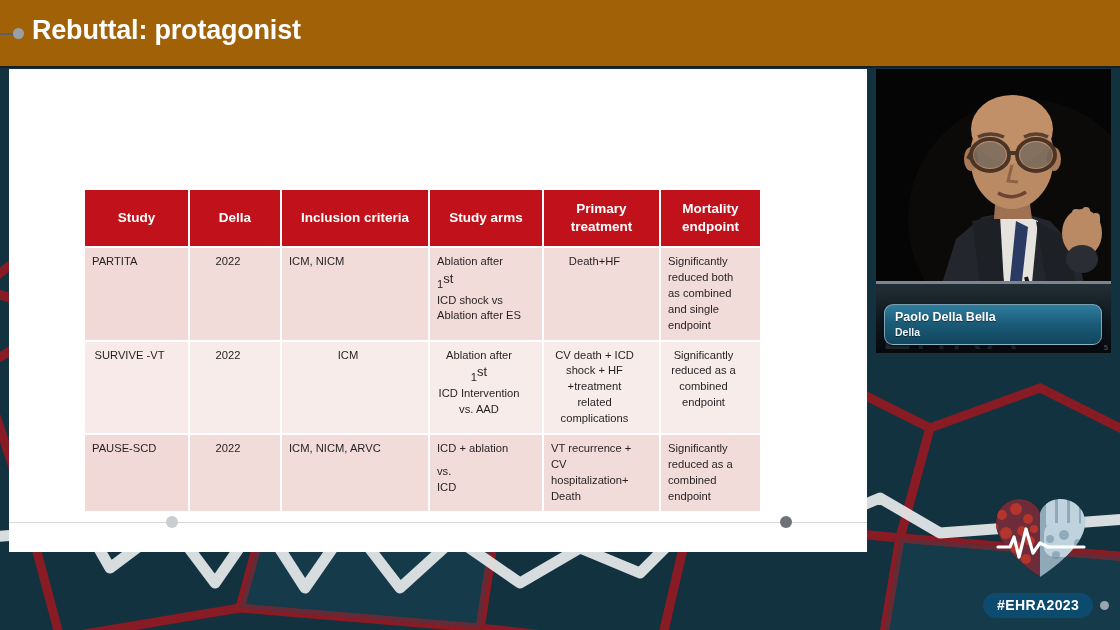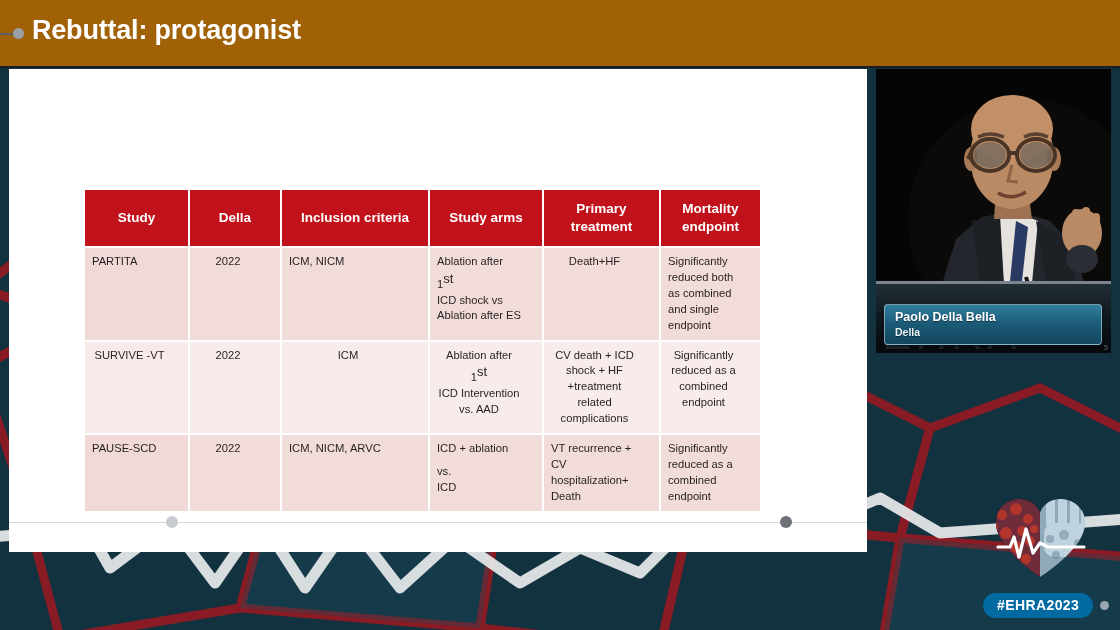--- a/index.html
+++ b/index.html
@@ -145,21 +145,21 @@
     background: #7b858d;
   }
   #ehra-ghost {
     position: absolute; left: 6px; bottom: -6px;
     font-size: 44px; color: rgba(120,135,150,.22);
     letter-spacing: 4px; font-weight: 300;
   }
   #nameplate {
     position: absolute; left: 8px; bottom: 8px;
     width: 218px; height: 41px;
-    border-radius: 4px;
+    border-radius: 9px;
     background: linear-gradient(180deg,#2f7e9e 0%, #1b5b78 48%, #12465e 100%);
     border: 1px solid rgba(210,230,240,.55);
     box-shadow: 0 1px 3px rgba(0,0,0,.6);
     padding: 5px 0 0 10px;
   }
   #nameplate .nm {
     font-size: 12.5px; font-weight: bold; color: #ffffff;
     line-height: 1.25; text-shadow: 0 1px 1px rgba(0,0,0,.5);
   }
   #nameplate .cn {
@@ -170,21 +170,21 @@
   
   #heart-badge {
     position: absolute; left: 988px; top: 495px;
     width: 105px; height: 85px;
   }
   #hash-pill {
     position: absolute; left: 983px; top: 593px;
     height: 25px;
     padding: 0 14px;
     border-radius: 13px;
-    background: #0369a1;
+    background: #0c4a6e;
     color: #ffffff;
     font-size: 14px; font-weight: bold;
     letter-spacing: .4px;
     line-height: 25px;
     white-space: nowrap;
   }
   #hash-dot-1 {
     position: absolute; left: 1100px; top: 601px;
     width: 9px; height: 9px; border-radius: 50%;
     background: #9aa6ad;

